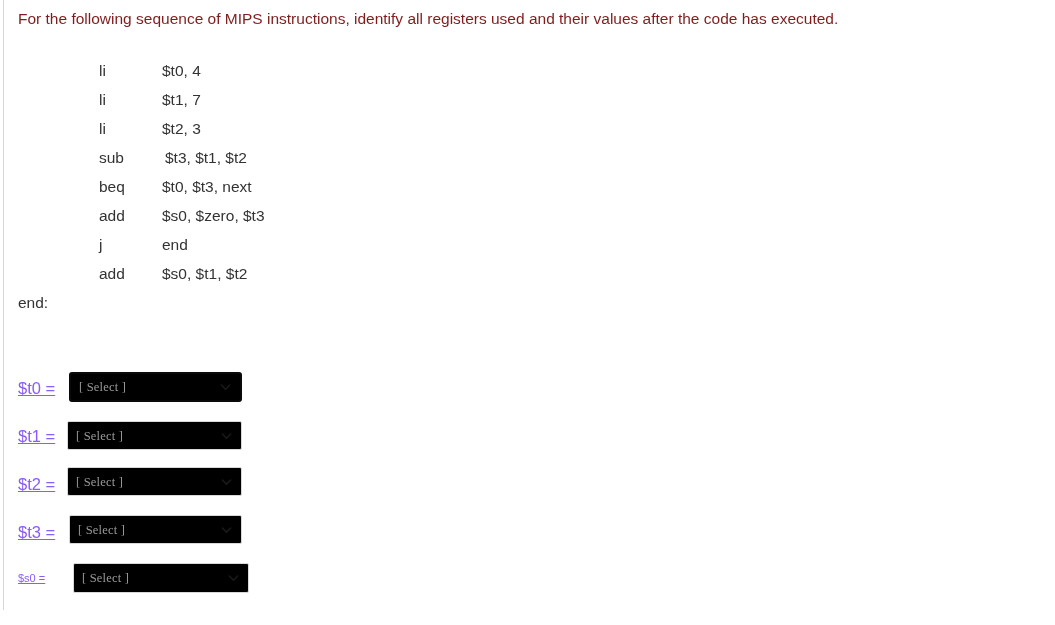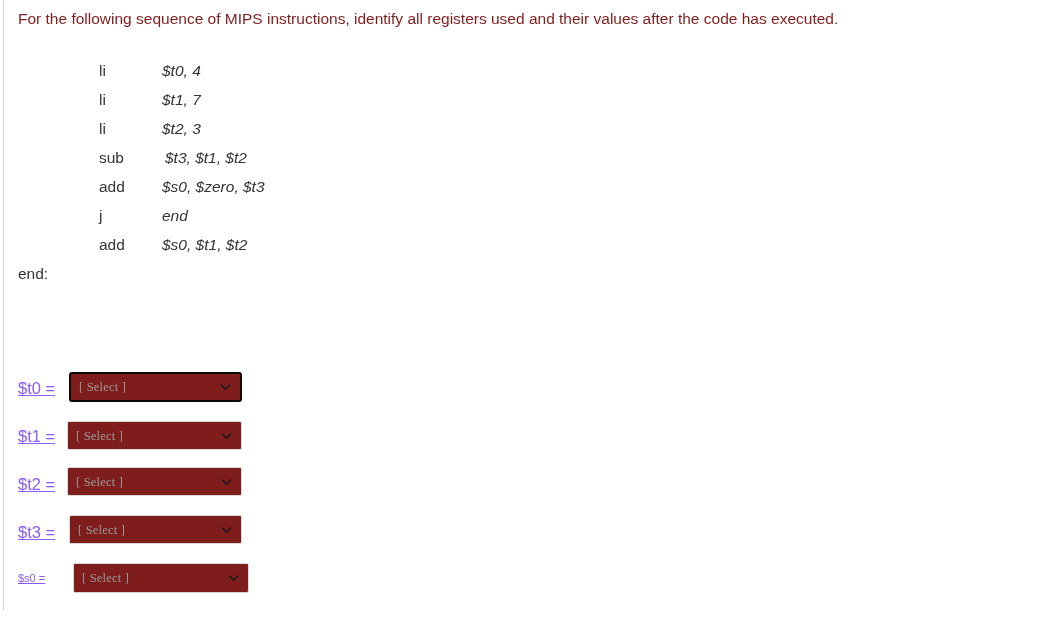--- a/index.html
+++ b/index.html
@@ -58,21 +58,20 @@
   }
   .code-row .mnemonic {
     position: absolute;
     left: 99px;
     top: 0;
   }
   .code-row .operands {
     position: absolute;
     left: 162px;
     top: 0;
-    font-style: italic;
   }
   .code-row.indent-operands .operands {
     left: 165px;
   }
 
   
   .answers {
     position: absolute;
     left: 0;
     top: 371px;
@@ -94,21 +93,21 @@
     position: absolute;
     left: 67px;
     top: 2px;
   }
   .sel {
     box-sizing: border-box;
     width: 175px;
     height: 29px;
     border: 1px solid #d9d9d9;
     border-radius: 2px;
-    background: #7f1d1d;
+    background: #000000;
     position: relative;
     cursor: pointer;
     text-align: center;
   }
   .sel.focused {
     border: 2px solid #0a0a0a;
     border-radius: 3px;
   }
   .sel .placeholder {
     position: absolute;
@@ -169,20 +168,25 @@
     <span class="mnemonic">li</span>
     <span class="operands">$t2, 3</span>
   </div>
 
   <div class="code-row indent-operands">
     <span class="label"></span>
     <span class="mnemonic">sub</span>
     <span class="operands">$t3, $t1, $t2</span>
   </div>
 
+  <div class="code-row">
+    <span class="label"></span>
+    <span class="mnemonic">beq</span>
+    <span class="operands">$t0, $t3, next</span>
+  </div>
 
   <div class="code-row">
     <span class="label"></span>
     <span class="mnemonic">add</span>
     <span class="operands">$s0, $zero, $t3</span>
   </div>
 
   <div class="code-row">
     <span class="label"></span>
     <span class="mnemonic">j</span>

